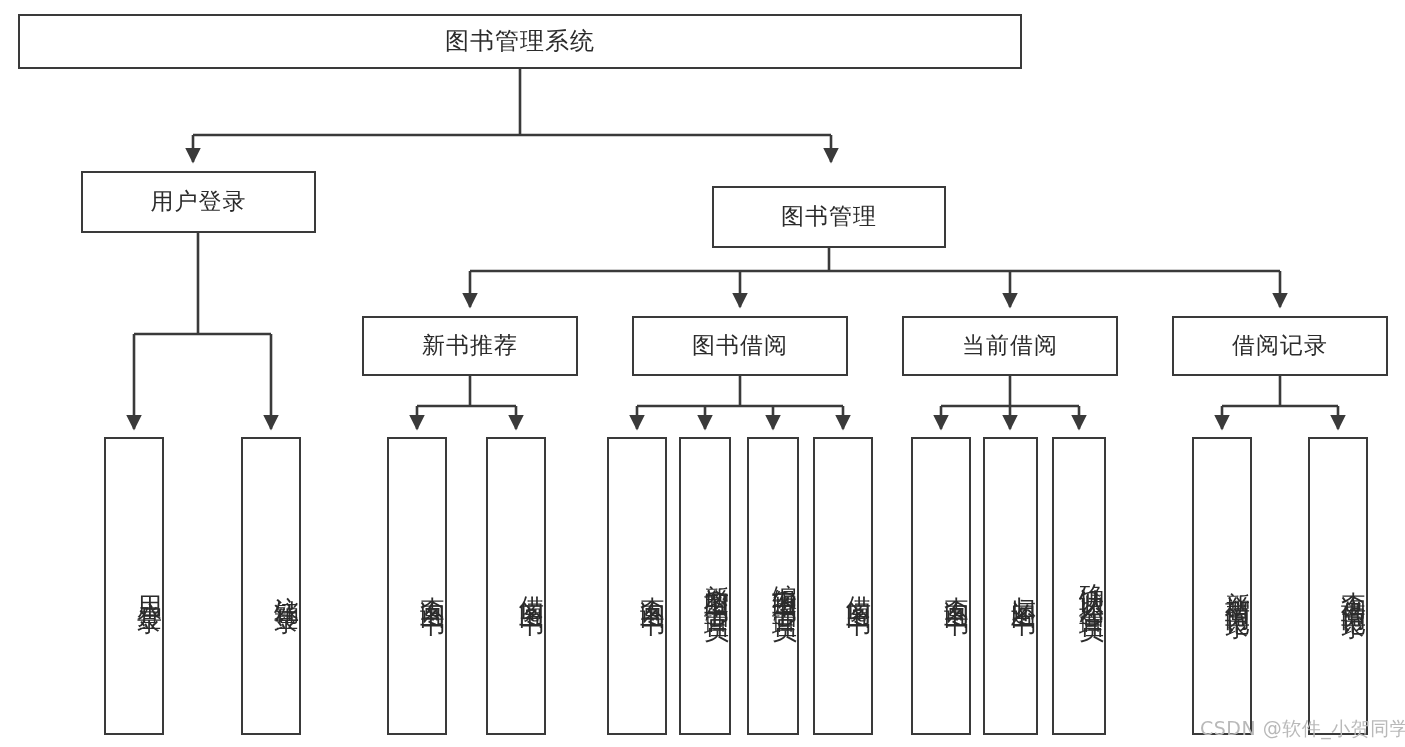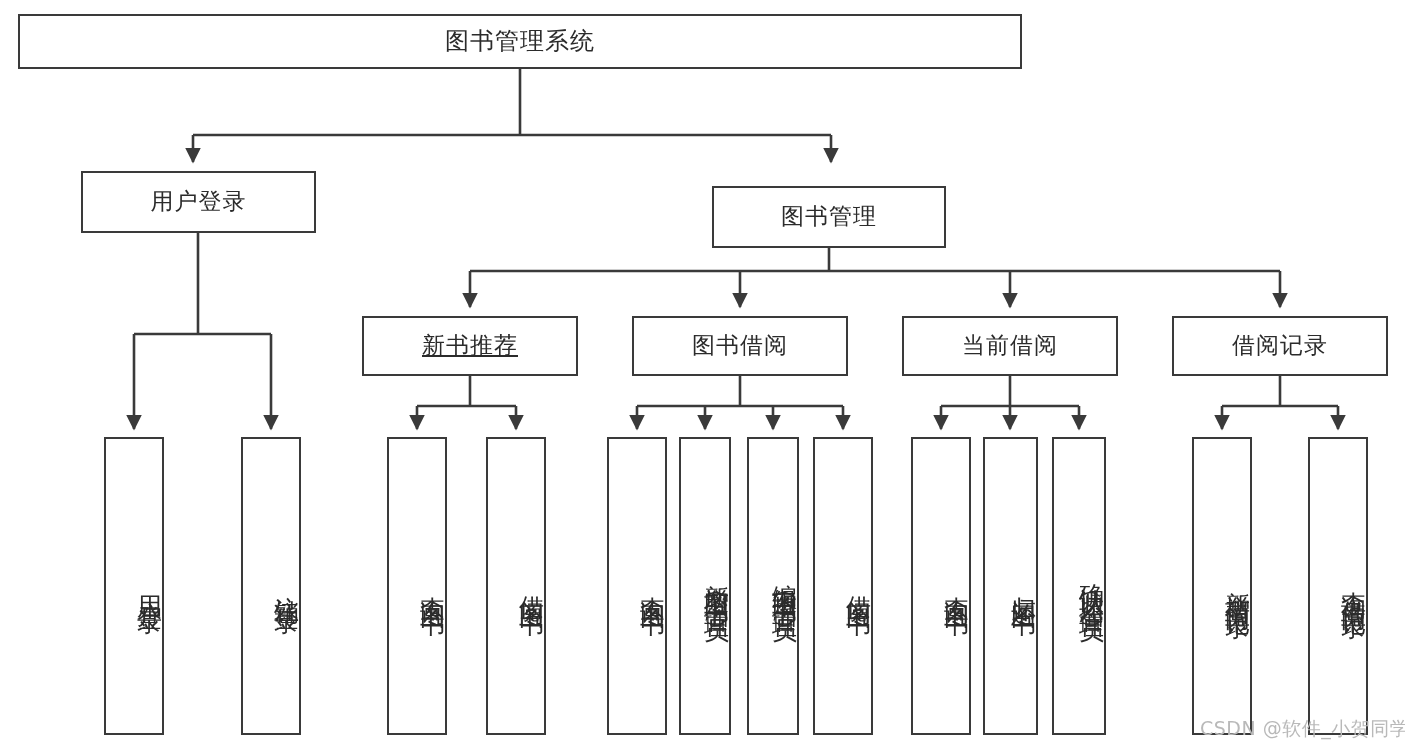--- a/index.html
+++ b/index.html
@@ -131,21 +131,21 @@
     <span>图书管理系统</span>
   </div>
 
   <div class="node node-h" style="left:81px; top:171px; width:235px; height:62px;">
     <span>用户登录</span>
   </div>
   <div class="node node-h" style="left:712px; top:171px; width:234px; height:62px;margin-top:15px;">
     <span>图书管理</span>
   </div>
 
-  <div class="node node-h" style="left:362px; top:316px; width:216px; height:60px;text-decoration:underline;">
+  <div class="node node-h" style="left:362px; top:316px; width:216px; height:60px;">
     <span>新书推荐</span>
   </div>
   <div class="node node-h" style="left:902px; top:316px; width:216px; height:60px;">
     <span>当前借阅</span>
   </div>
   <div class="node node-h" style="left:632px; top:316px; width:216px; height:60px;">
     <span>图书借阅</span>
   </div>
   <div class="node node-h" style="left:1172px; top:316px; width:216px; height:60px;text-align:right;">
     <span>借阅记录</span>

